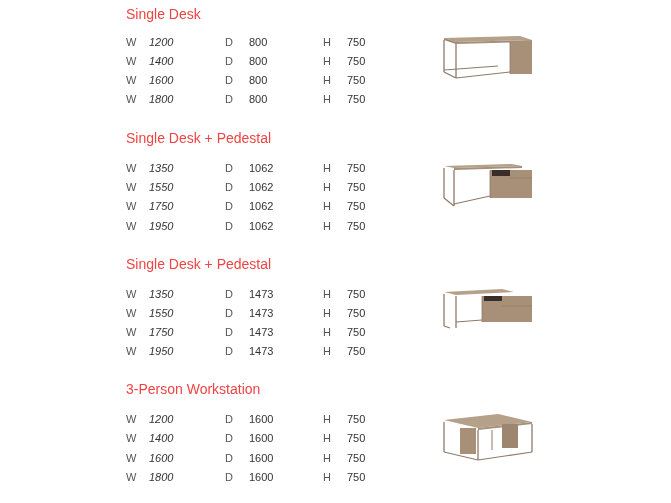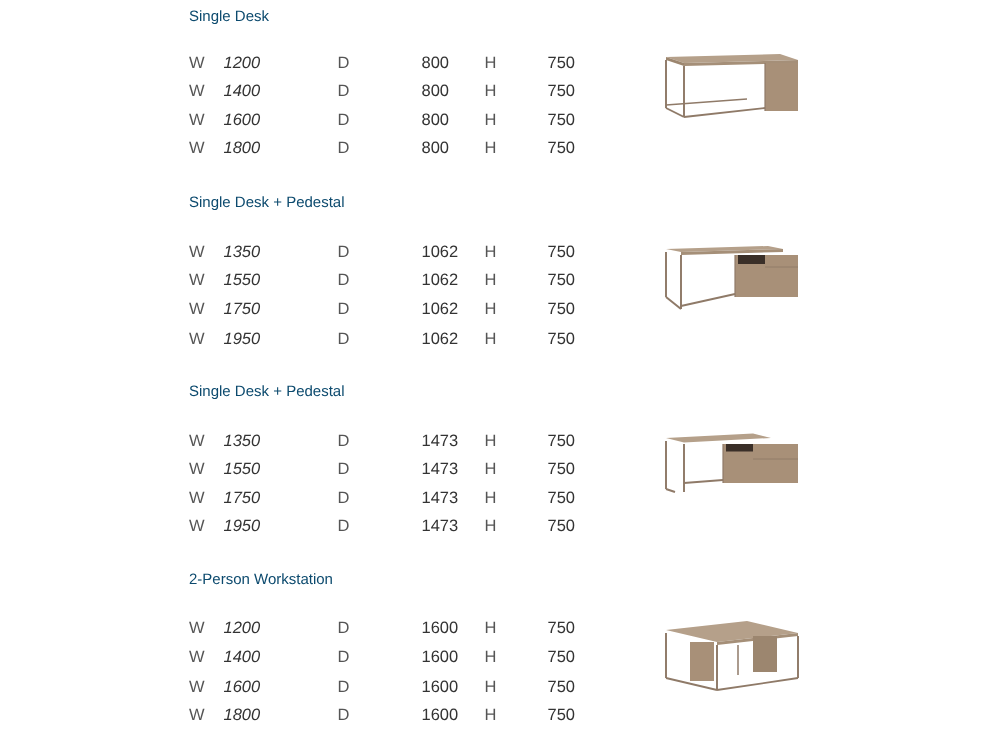--- a/index.html
+++ b/index.html
@@ -1,25 +1,25 @@
 <!DOCTYPE html>
 <html><head>
 <meta charset="utf-8">
 <style>
   html, body { margin:0; padding:0; background:#ffffff; }
   body { width:671px; height:503px; position:relative; overflow:hidden;
          font-family:"Liberation Sans", sans-serif; color:#333; }
   .section { position:absolute; left:0; width:671px; }
-  .title { position:absolute; left:126px; font-size:10px; color:#0c4a6e; white-space:nowrap; }
+  .title { position:absolute; left:126px; font-size:14px; color:#ef4444; white-space:nowrap; }
   .row { position:absolute; left:0; height:16px; font-size:11px; color:#333; }
   .row span { position:absolute; top:0; white-space:nowrap; }
   .lbl { color:#555; }
   .l-w { left:126px; } .v-w { left:149px;font-style:italic; }
-  .l-d { left:225px; } .v-d { left:249px;margin-left:32px; }
-  .l-h { left:323px; } .v-h { left:365px;text-align:right; }
+  .l-d { left:225px; } .v-d { left:249px; }
+  .l-h { left:323px; } .v-h { left:347px;text-align:right; }
   .img { position:absolute; left:438px; width:100px; height:56px; }
 </style>
 </head>
 <body>
 
 <div class="section" style="top:0;">
   <div class="title" style="top:6px;">Single Desk</div>
   <div class="row" style="top:36px;">
     <span class="lbl l-w">W</span>
     <span class="v-w">1200</span>
@@ -155,21 +155,21 @@
     <line x1="64" y1="22" x2="94" y2="22" stroke="#8f7a68" stroke-width="0.6"></line>
     <line x1="44" y1="12" x2="44" y2="38" stroke="#8f7a68" stroke-width="0.8"></line>
     <line x1="6" y1="10" x2="6" y2="42" stroke="#8f7a68" stroke-width="1.3"></line>
     <line x1="18" y1="12" x2="18" y2="44" stroke="#8f7a68" stroke-width="1.3"></line>
     <line x1="6" y1="42" x2="12" y2="44" stroke="#8f7a68" stroke-width="1.3"></line>
     <line x1="18" y1="38" x2="44" y2="36" stroke="#8f7a68" stroke-width="1.2"></line>
   </svg>
 </div>
 
 <div class="section" style="top:0;">
-  <div class="title" style="top:381px;">2-Person Workstation</div>
+  <div class="title" style="top:381px;">3-Person Workstation</div>
   <div class="row" style="top:413px;">
     <span class="lbl l-w">W</span>
     <span class="v-w">1200</span>
     <span class="lbl l-d">D</span>
     <span class="v-d">1600</span>
     <span class="lbl l-h">H</span>
     <span class="v-h">750</span>
   </div>
   <div class="row" style="top:432px;">
     <span class="lbl l-w">W</span>

